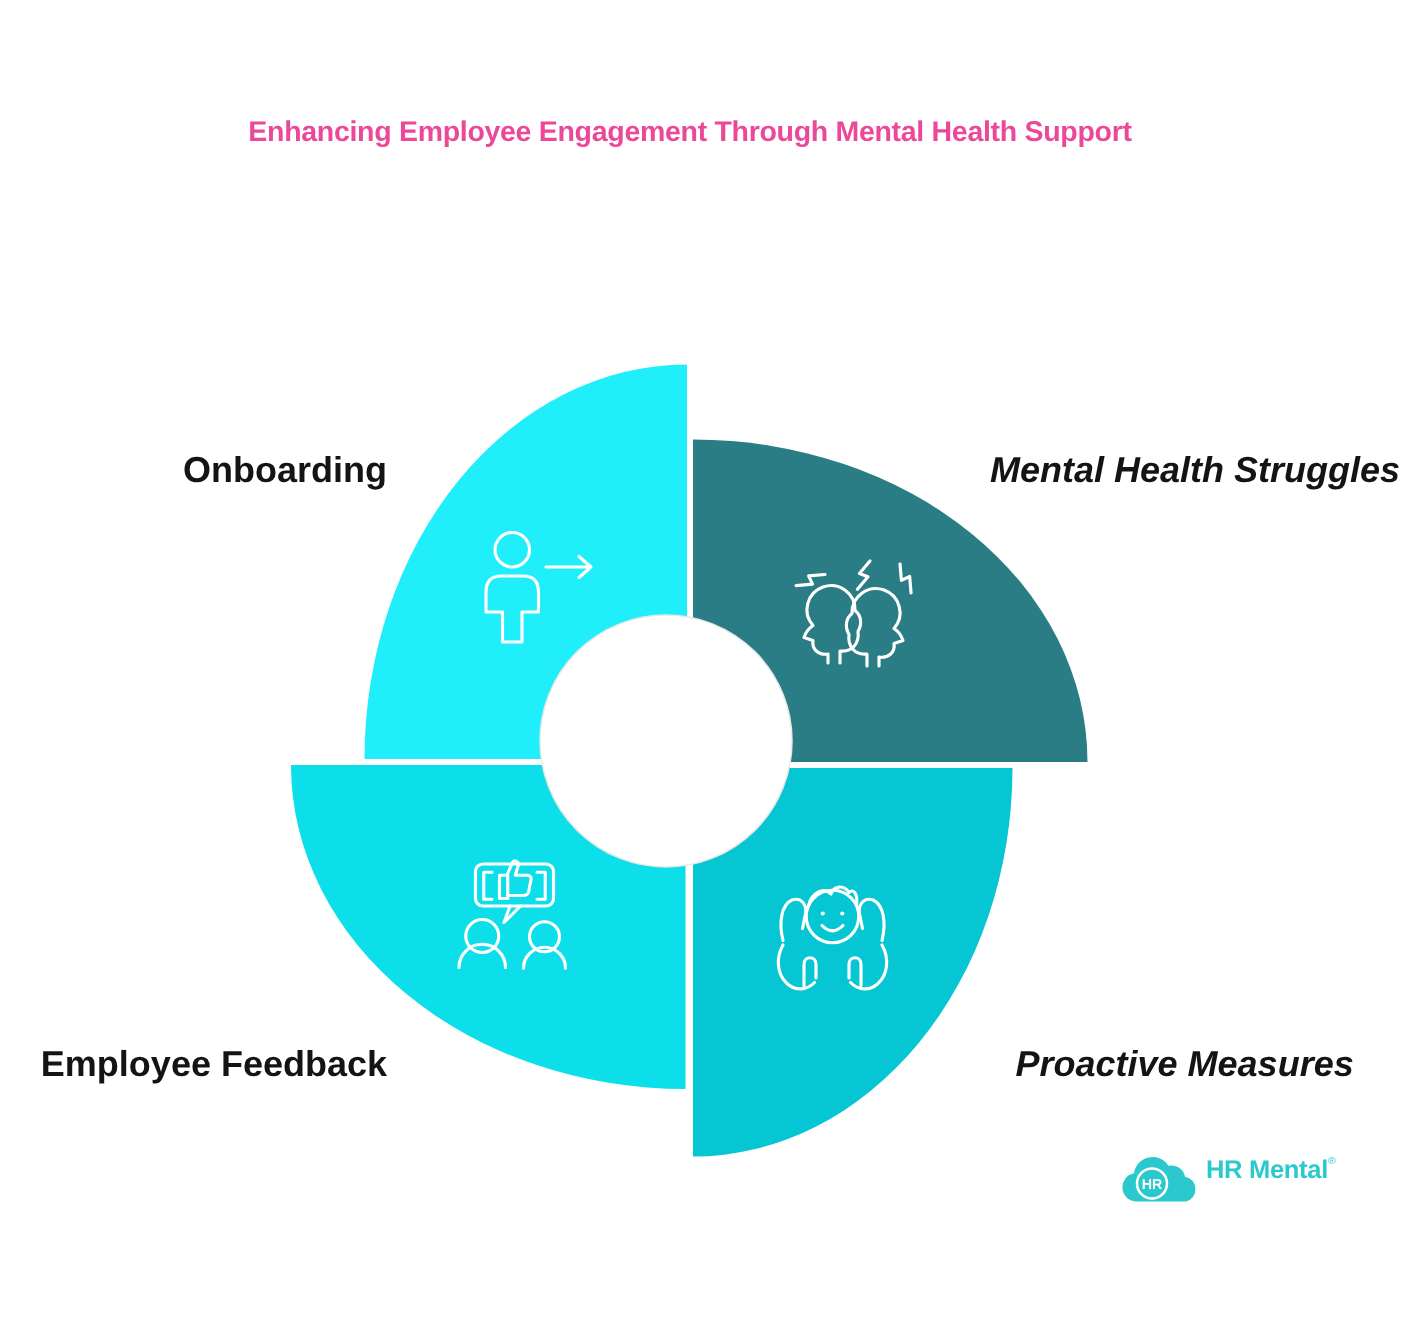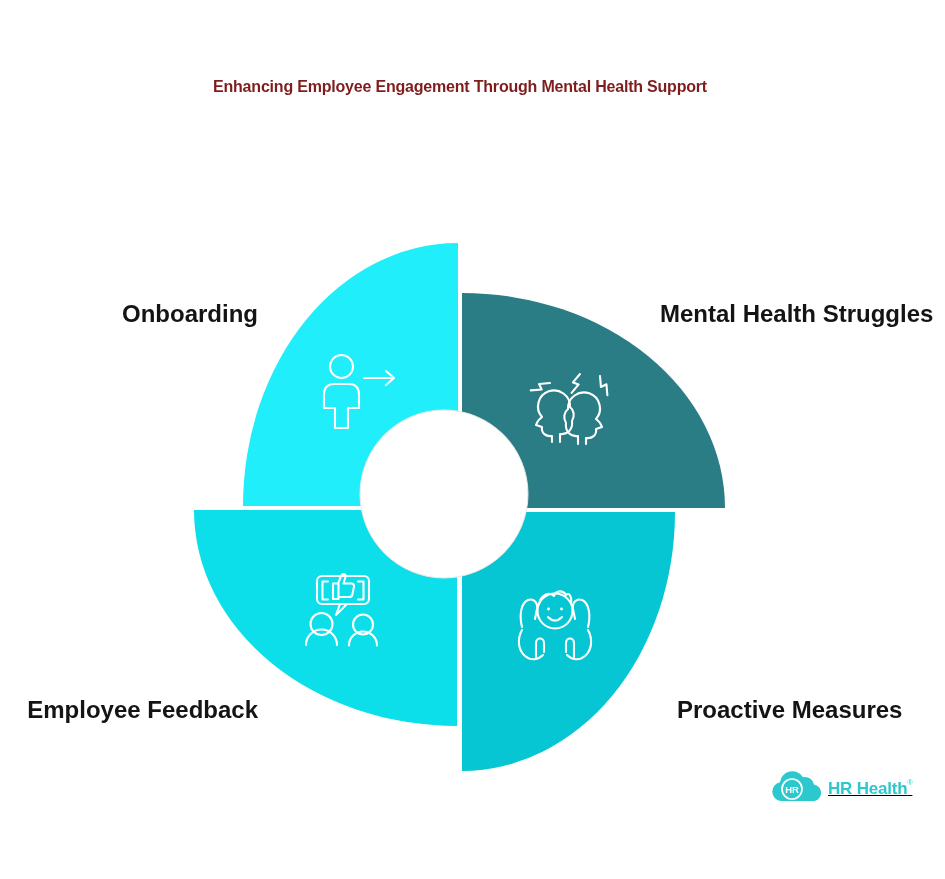--- a/index.html
+++ b/index.html
@@ -11,45 +11,44 @@
     overflow: hidden;
     font-family: "Liberation Sans", "DejaVu Sans", sans-serif;
   }
   #pinwheel-svg { position: absolute; left: 0; top: 0; }
   .title {
     position: absolute;
     top: 78px;
     left: 0;
     width: 920px;
     text-align: center;
-    font-size: 16px;
+    font-size: 19px;
     font-weight: 700;
     letter-spacing: -0.2px;
-    color: #7f1d1d;
+    color: #ec4899;
     white-space: nowrap;
   }
   .seg-label {
     position: absolute;
     font-size: 24px;
     font-weight: 700;
     color: #141414;
     white-space: nowrap;
   }
   .seg-label.left  { right: 687px; text-align: right; }
-  .seg-label.right { left: 660px;  text-align: right; }
+  .seg-label.right { left: 660px;  text-align: right; font-style: italic; }
   .row-top    { top: 300px; }
   .row-bottom { top: 696px; margin-left: 17px; }
   .logo {
     position: absolute;
-    left: 772px;
+    left: 748px;
     top: 770px;
     display: flex;
-    align-items: center;
+    align-items: flex-start;
     gap: 7px;
-    text-decoration: underline;
   }
   .logo-wordmark {
     font-size: 17px;
     font-weight: 700;
     color: #2bc8cd;
     letter-spacing: -0.2px;
     line-height: 1;
     position: relative;
     top: 1px;
   }
@@ -128,16 +127,16 @@
   <div class="seg-label right row-top">Mental Health Struggles</div>
   <div class="seg-label left row-bottom">Employee Feedback</div>
   <div class="seg-label right row-bottom">Proactive Measures</div>
 
   <div class="logo">
     <svg width="49" height="34" viewBox="0 0 49 34" xmlns="http://www.w3.org/2000/svg">
       <path d="M9,31 A9.5,9.5 0 0 1 8,12.2 A12.5,12.5 0 0 1 31,7.2 A9,9 0 0 1 42,14.5 A8.4,8.4 0 0 1 42.5,31 Z" fill="#2BC8CD"></path>
       <circle cx="20" cy="19" r="10" fill="none" stroke="#ffffff" stroke-width="1.7"></circle>
       <text x="20" y="22.8" text-anchor="middle" fill="#ffffff" font-family="Liberation Sans, DejaVu Sans, sans-serif" font-size="9.5" font-weight="700">HR</text>
     </svg>
-    <div class="logo-wordmark"><span>HR Health</span><span class="logo-mark">®</span></div>
+    <div class="logo-wordmark"><span>HR Mental</span><span class="logo-mark">®</span></div>
   </div>
 
 </div>
 
 </body></html>

